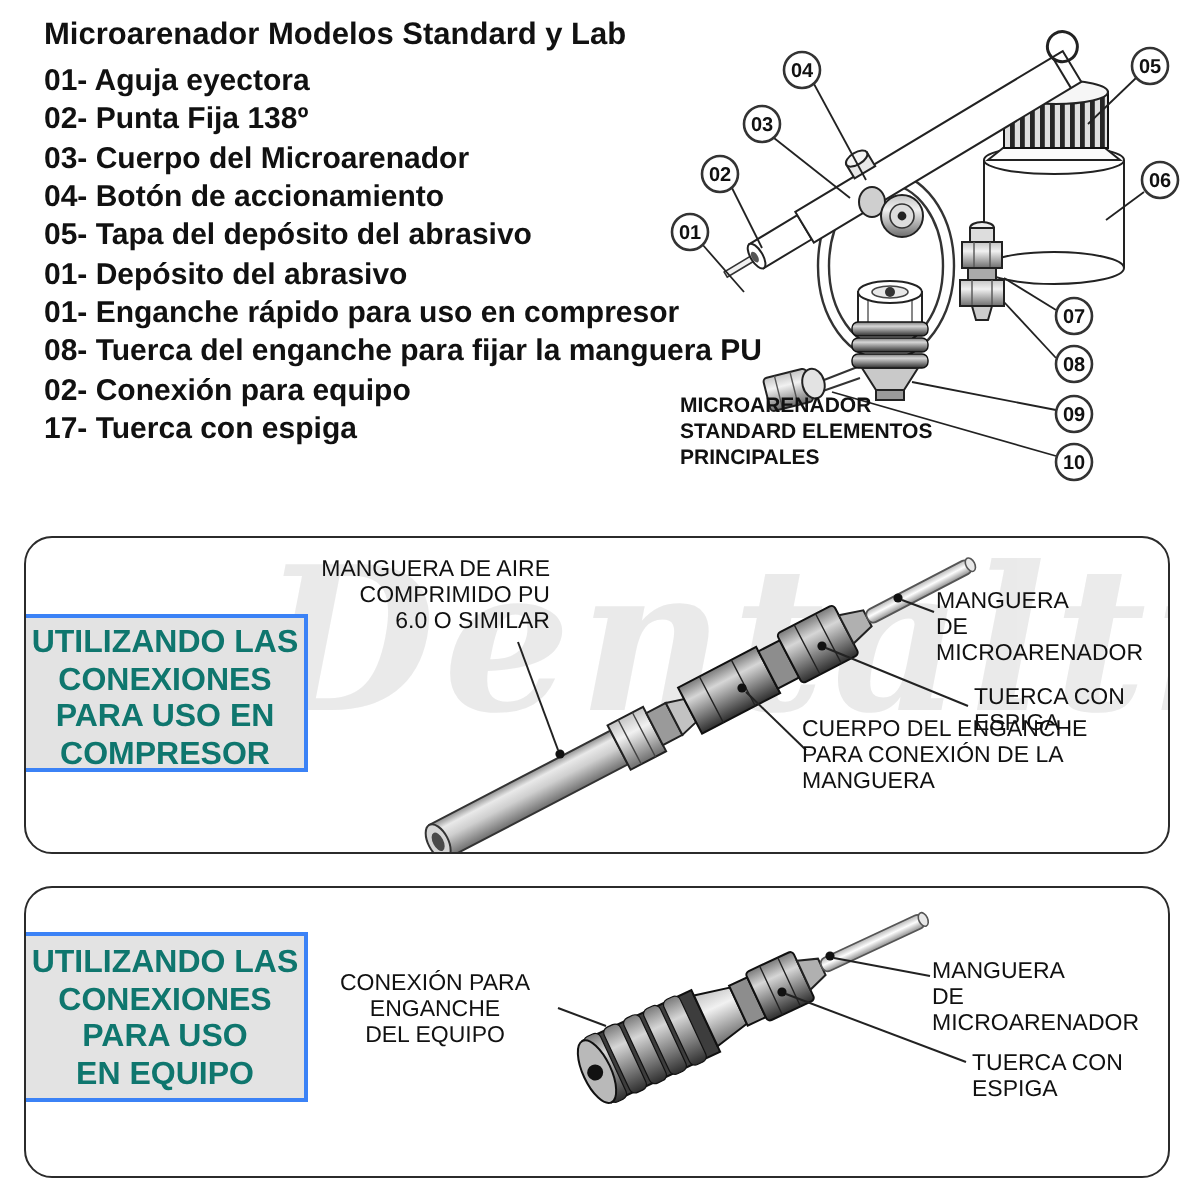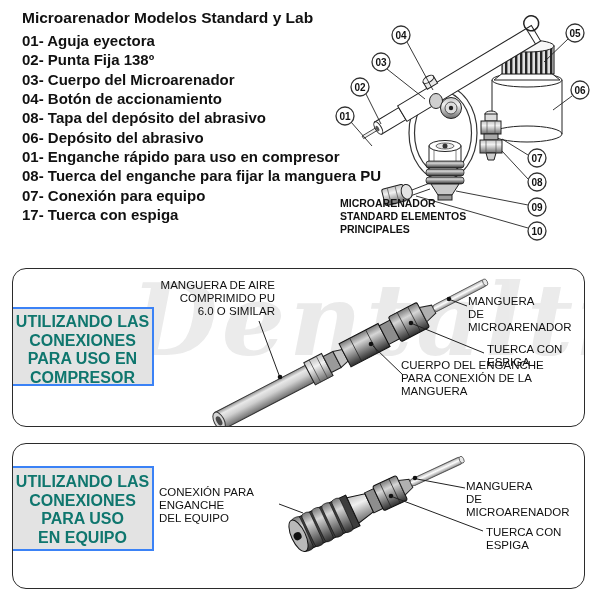--- a/index.html
+++ b/index.html
@@ -18,21 +18,21 @@
   .phead{position:absolute;left:-2px;z-index:3;background:#e3e3e3;border:2px solid #3b82f6;
          font-weight:bold;text-align:center;white-space:pre-line;font-size:16px;
          line-height:18.5px;color:#0f766e;}
   .p1 .phead{top:38px;width:139px;height:71px;padding-top:4px;}
   .p2 .phead{top:22px;width:139px;height:76px;padding-top:5px;}
   .lbl{position:absolute;z-index:3;font-size:11.5px;line-height:13px;white-space:pre-line;}
   .lbl-air{left:112px;top:10px;width:150px;text-align:right;}
   .lbl-hose1{left:455px;top:26px;}
   .lbl-nut1{left:474px;top:74px;}
   .lbl-body1{left:388px;top:90px;}
-  .lbl-conn2{left:146px;top:42px;width:117px;text-align:left;}
+  .lbl-conn2{left:146px;top:42px;width:117px;text-align:center;}
   .lbl-hose2{left:453px;top:36px;}
   .lbl-nut2{left:473px;top:82px;}
   .wm{position:absolute;left:118px;top:-8px;z-index:1;font-family:"DejaVu Serif","Liberation Serif",serif;
       font-style:italic;font-weight:bold;font-size:100px;color:#dadada;opacity:.55;
       letter-spacing:4px;pointer-events:none;}
   svg text.co{font-family:"Liberation Sans",sans-serif;font-size:10px;font-weight:bold;fill:#111;}
 </style>
 </head>
 <body>
 
@@ -68,25 +68,25 @@
 
 <div class="page">
 
   <div class="title">Microarenador Modelos Standard y Lab</div>
 
   <div class="parts">
     <div>01- Aguja eyectora</div>
     <div>02- Punta Fija 138º</div>
     <div>03- Cuerpo del Microarenador</div>
     <div>04- Botón de accionamiento</div>
-    <div>08- Tapa del depósito del abrasivo</div>
-    <div>06- Depósito del abrasivo</div>
+    <div>05- Tapa del depósito del abrasivo</div>
+    <div>01- Depósito del abrasivo</div>
     <div>01- Enganche rápido para uso en compresor</div>
     <div>08- Tuerca del enganche para fijar la manguera PU</div>
-    <div>07- Conexión para equipo</div>
+    <div>02- Conexión para equipo</div>
     <div>17- Tuerca con espiga</div>
   </div>
 
   <svg class="topsvg" viewBox="0 0 270 255">
 
     <g fill="none" stroke="#333" stroke-width="1.2">
       <ellipse cx="113" cy="133" rx="34" ry="47"></ellipse>
       <ellipse cx="113" cy="133" rx="28.5" ry="41"></ellipse>
     </g>
 

